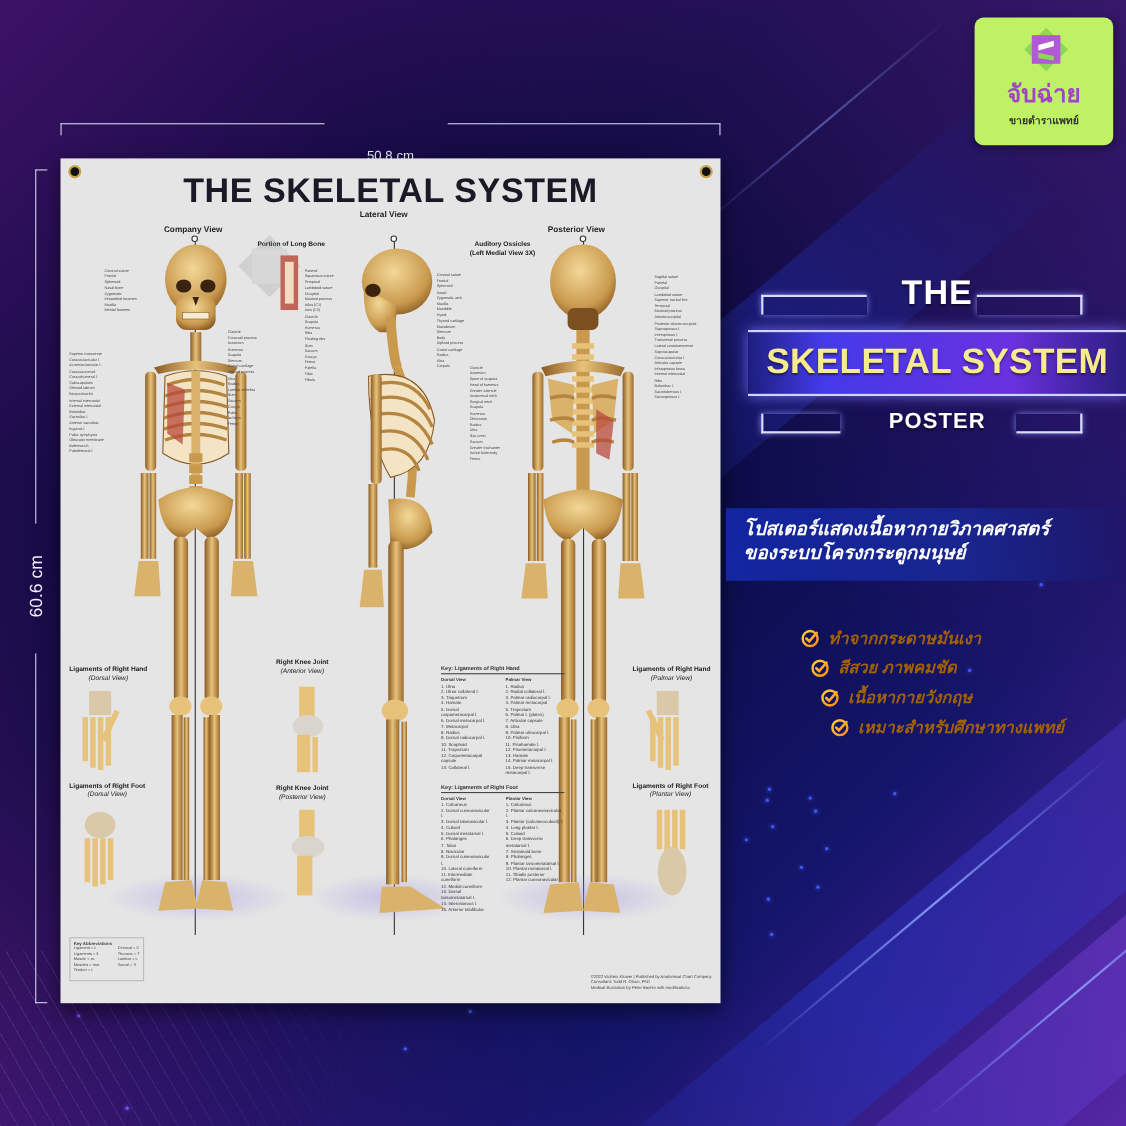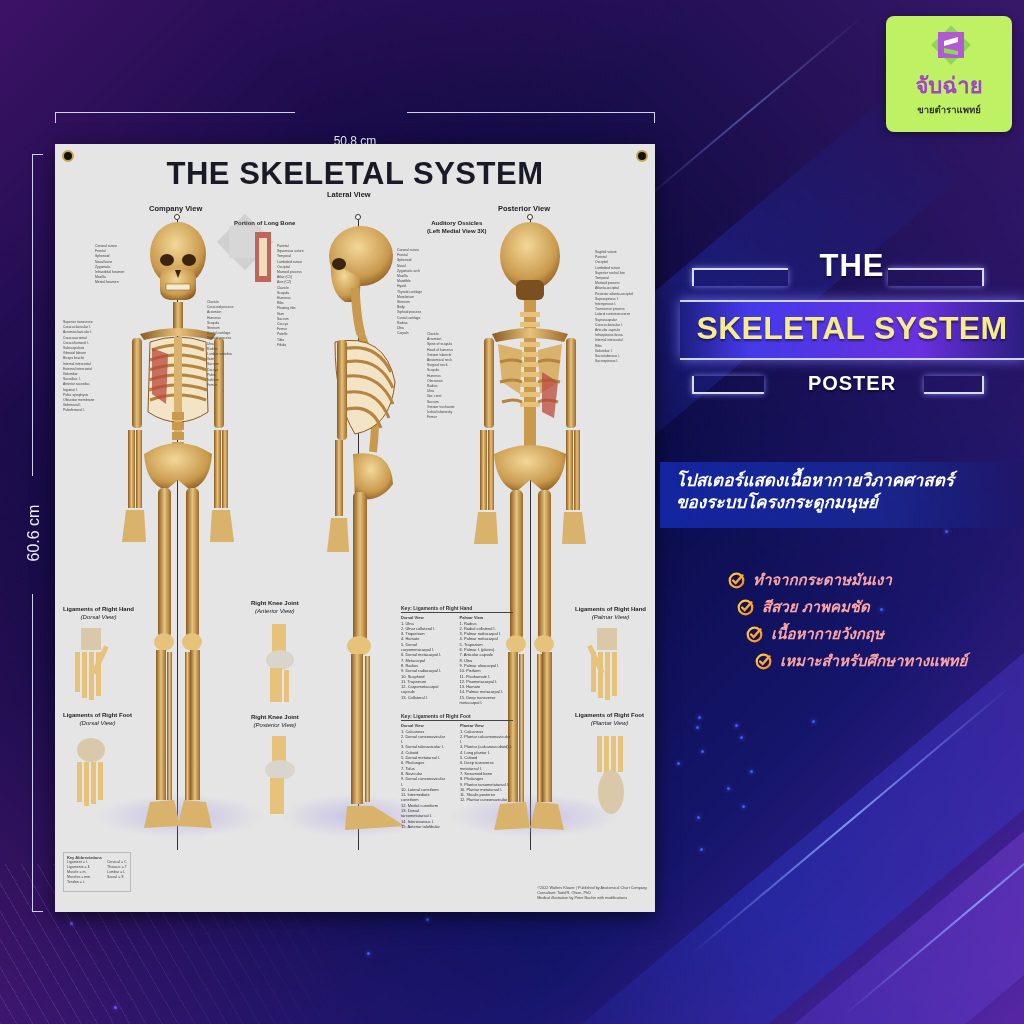--- a/index.html
+++ b/index.html
@@ -88,21 +88,21 @@
     background: linear-gradient(90deg, rgba(60,60,230,0.15), rgba(70,60,240,0.95) 20%, rgba(110,50,230,0.95) 70%, rgba(60,60,230,0.2));
     border-top: 2px solid #cfd4ff; border-bottom: 2px solid #cfd4ff;
     box-shadow: 0 0 12px rgba(130,120,255,0.8);
   }
   .hl-main { position: absolute; left: 680px; top: 310px; width: 344px; text-align: center; font-size: 32px; font-weight: 700; color: #f7ec8c; letter-spacing: 0.3px; text-shadow: 0 2px 2px rgba(0,0,0,0.45); white-space: nowrap; }
   .hl-poster { position: absolute; left: 680px; top: 372px; width: 344px; text-align: center; font-size: 20px; font-weight: 700; color: #fff; letter-spacing: 1px; text-shadow: 0 2px 2px rgba(0,0,0,0.5); }
 
   .desc-band { position: absolute; left: 660px; top: 462px; width: 364px; height: 66px; background: linear-gradient(90deg, rgba(20,40,170,0.9), rgba(25,45,160,0.7) 60%, rgba(10,20,90,0.1)); }
   .desc { position: absolute; left: 676px; top: 470px; width: 340px; color: #fff; font-size: 17px; font-weight: 700; font-style: italic; line-height: 22px; }
 
-  .feature { position: absolute; display: flex; align-items: center; gap: 8px; color: #fca5a5; font-size: 15px; font-style: italic; font-weight: 700; white-space: nowrap; }
+  .feature { position: absolute; display: flex; align-items: center; gap: 8px; color: #a16207; font-size: 15px; font-style: italic; font-weight: 700; white-space: nowrap; }
   .check { width: 17px; height: 17px; flex: none; }
 </style>
 </head>
 <body>
 
 <div class="bg"></div>
 <div class="slab slab3"></div>
 <div class="slab slab1"></div>
 <div class="slab slab2"></div>
 <div class="glowline" style="left:640px; top:820px; width:420px;"></div>

